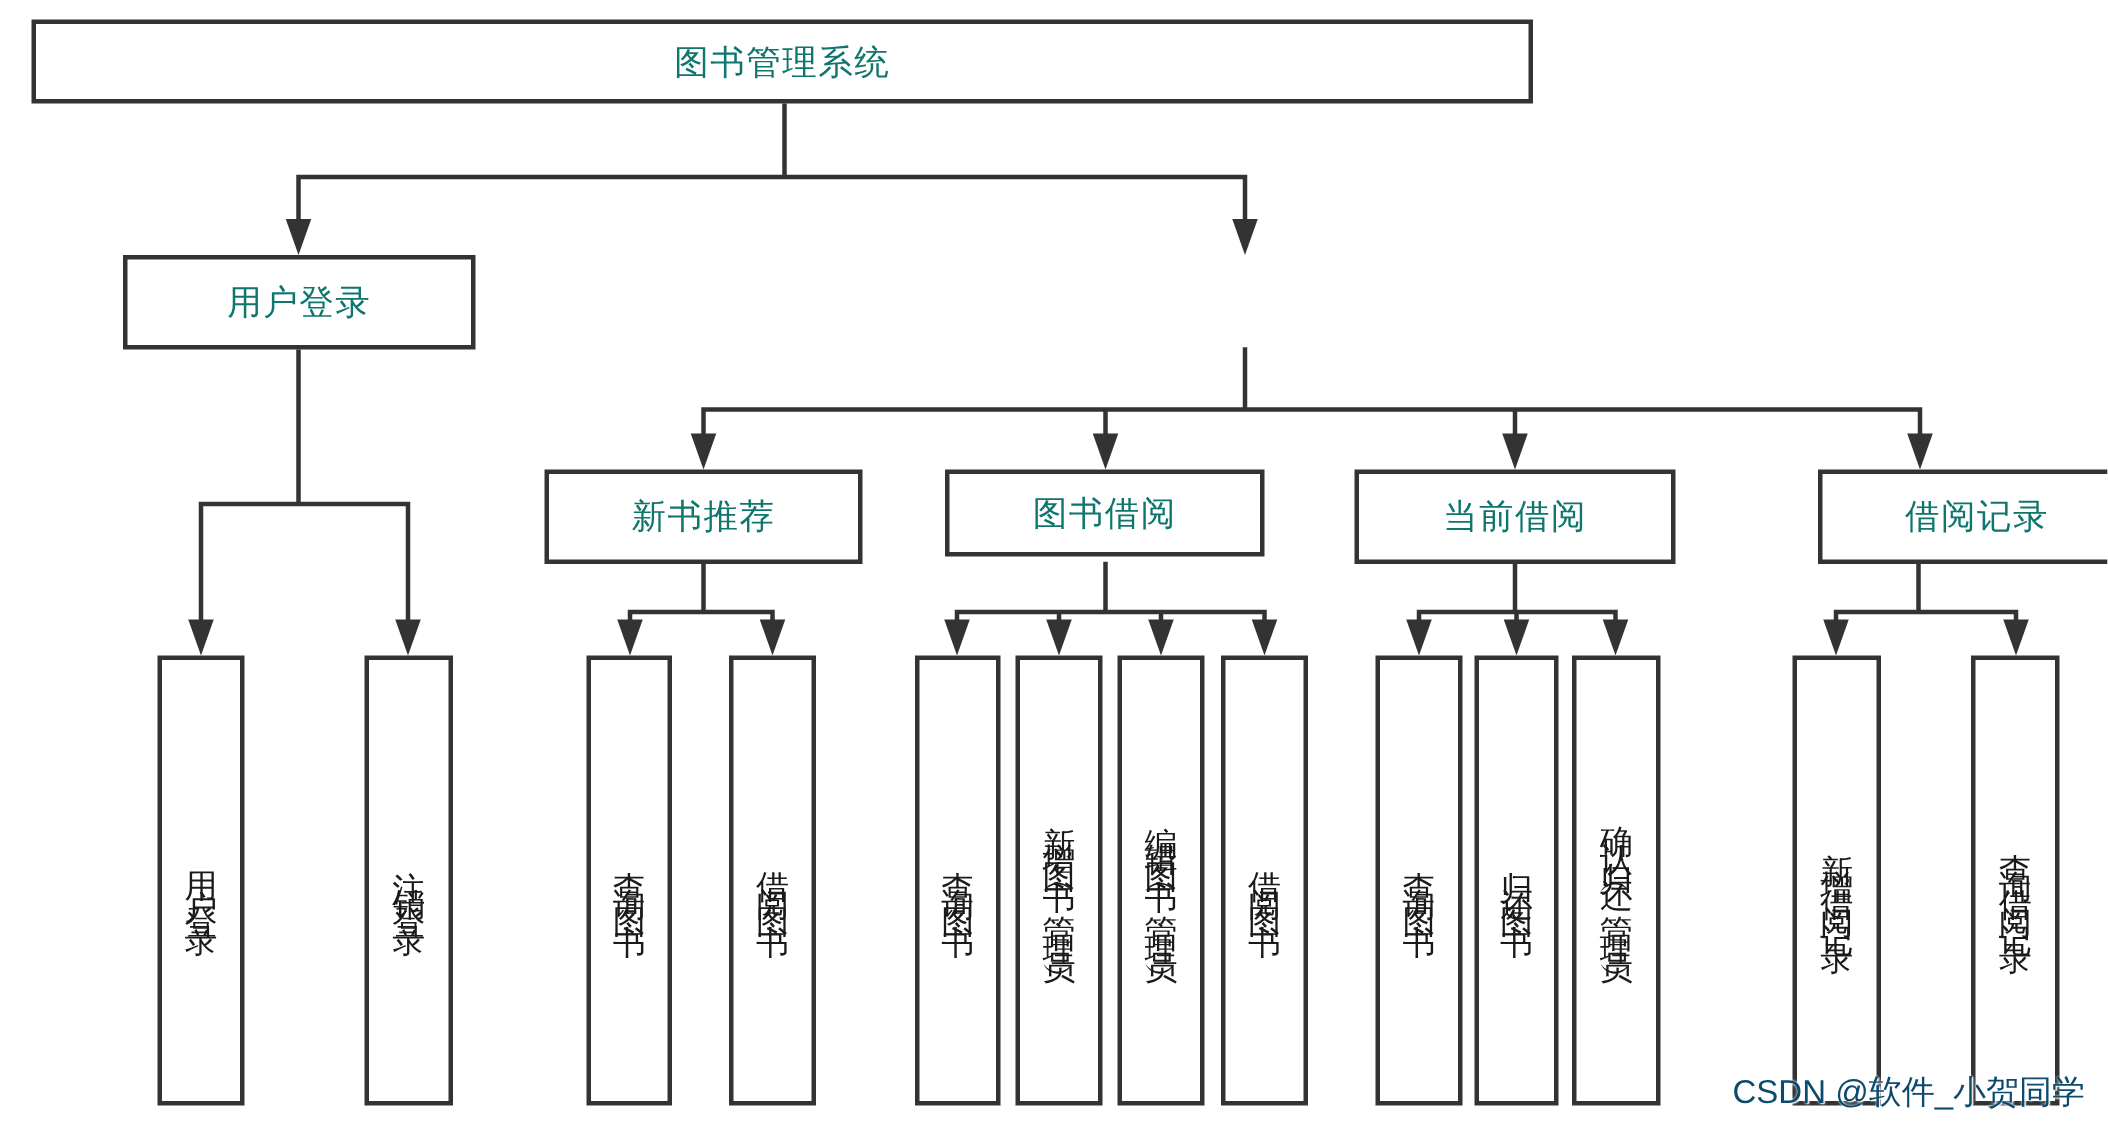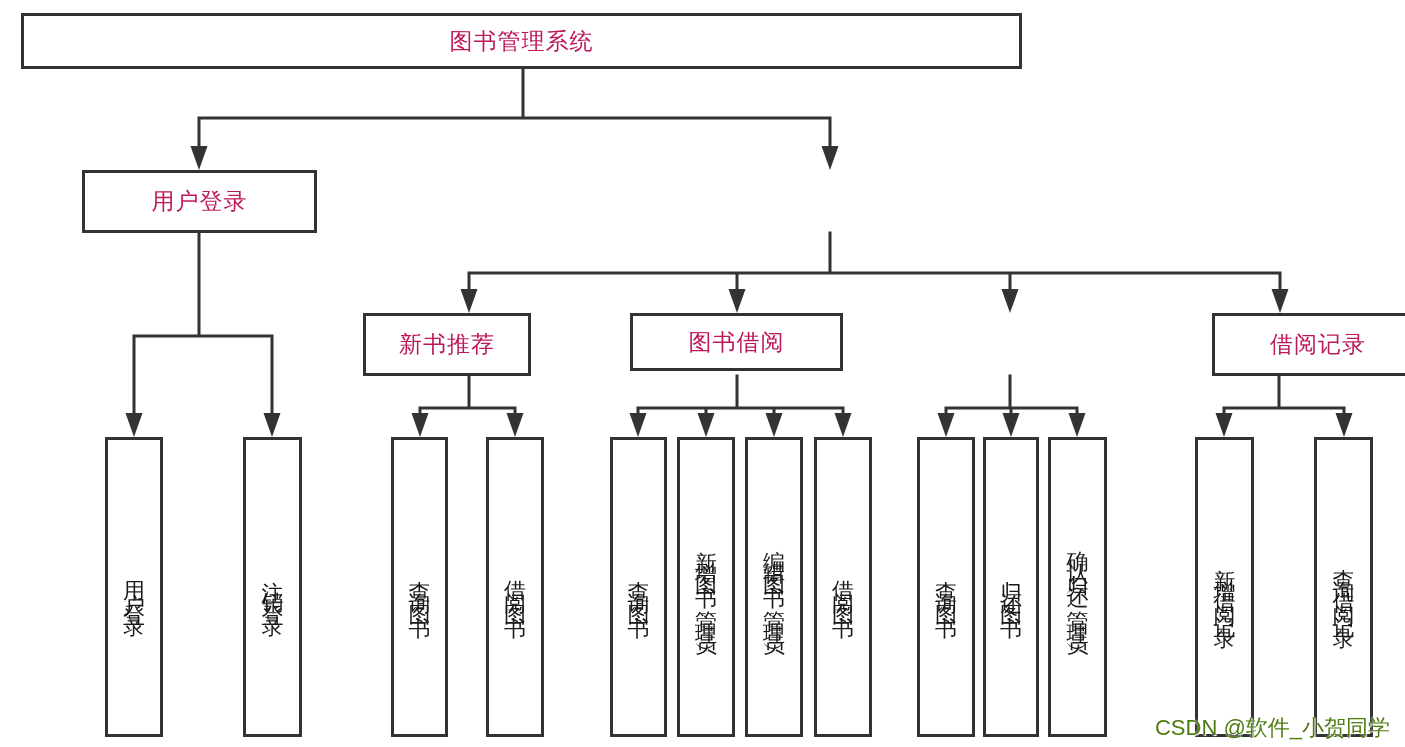--- a/index.html
+++ b/index.html
@@ -13,35 +13,35 @@
   .wires{position:absolute;left:0;top:0;z-index:1;}
   .box{
     position:absolute;
     box-sizing:border-box;
     border:3px solid #333333;
     background:#ffffff;
     display:flex;align-items:center;justify-content:center;
     z-index:2;
   }
   .box.h span{
-    font-size:23px;color:#be185d;letter-spacing:1px;white-space:nowrap;
+    font-size:23px;color:#0f766e;letter-spacing:1px;white-space:nowrap;
   }
   .box.v span{
     writing-mode:vertical-rl;
     text-orientation:mixed;
     font-size:22px;color:#1a1a1a;
     letter-spacing:12px;
     line-height:1;
     white-space:nowrap;
   }
   .watermark{
     position:absolute;
     right:15px;bottom:4px;
     font-size:22px;
-    color:#4d7c0f;
+    color:#0c4a6e;
     text-shadow:0 0 2px #ffffff,1px 1px 1px #ffffff;
     z-index:3;
     white-space:nowrap;
   }
 </style>
 </head>
 <body>
 
 <div class="stage">
 
@@ -79,25 +79,28 @@
   </svg>
 
   <div class="box h" style="left:21px;top:13px;width:1001px;height:56px">
     <span>图书管理系统</span>
   </div>
 
   <div class="box h" style="left:82px;top:170px;width:235px;height:63px">
     <span>用户登录</span>
   </div>
 
-  <div class="box h" style="left:363px;top:313px;width:168px;height:63px">
+  <div class="box h" style="left:363px;top:313px;width:212px;height:63px">
     <span>新书推荐</span>
   </div>
   <div class="box h" style="left:630px;top:313px;width:213px;height:58px">
     <span>图书借阅</span>
+  </div>
+  <div class="box h" style="left:903px;top:313px;width:214px;height:63px">
+    <span>当前借阅</span>
   </div>
   <div class="box h" style="left:1212px;top:313px;width:212px;height:63px">
     <span>借阅记录</span>
   </div>
 
   <div class="box v" style="left:105px;top:437px;width:58px;height:300px">
     <span>用户登录</span>
   </div>
   <div class="box v" style="left:243px;top:437px;width:59px;height:300px">
     <span>注销登录</span>

